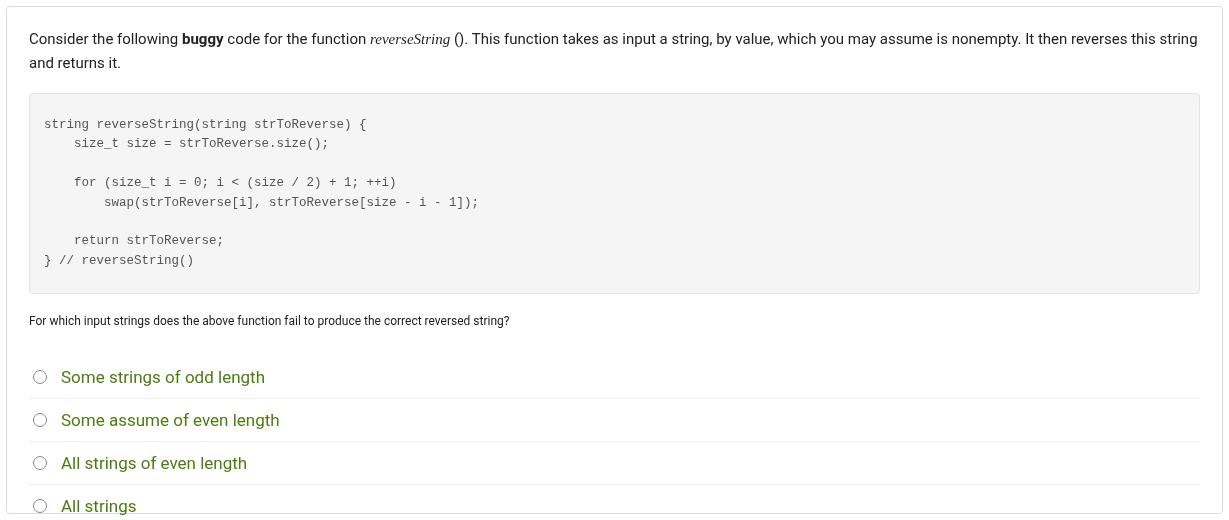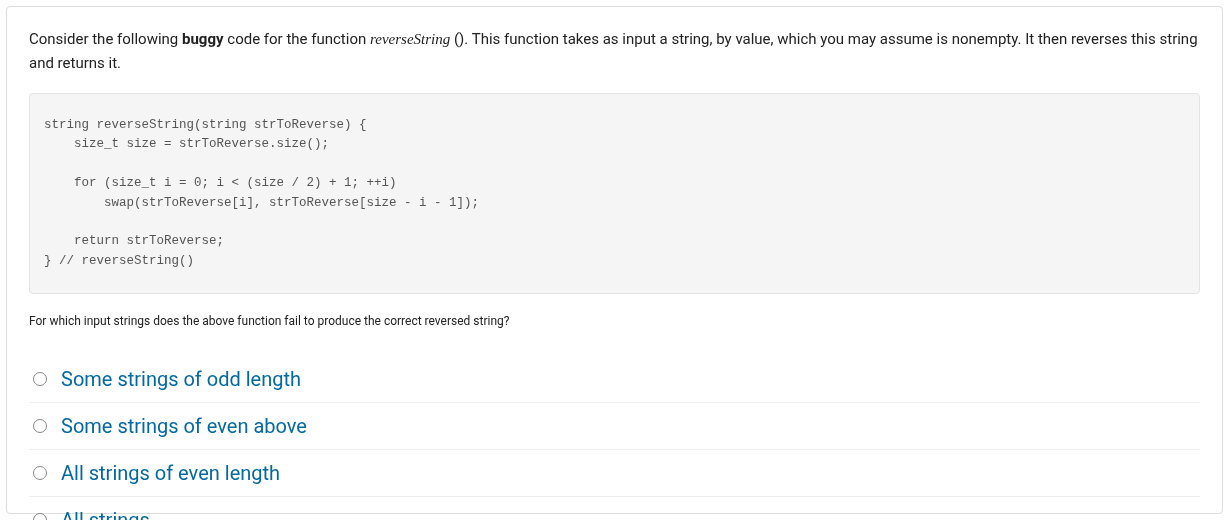--- a/index.html
+++ b/index.html
@@ -69,22 +69,22 @@
   }
   .radio.selected::after {
     content: "";
     width: 7px;
     height: 7px;
     background: #0d6efd;
     border-radius: 50%;
     display: block;
   }
   .option-label {
-    font-size: 20px;
-    color: #0369a1;
+    font-size: 17px;
+    color: #4d7c0f;
   }
 </style>
 </head>
 <body>
 
 <div class="page-border">
 
   <div class="question-stem">
     <span>Consider the following </span><b>buggy</b><span> code for the function </span><em class="fn">reverseString</em><span> ()</span><span>. This function takes as input a string, by value, which you may assume is nonempty. It then reverses this string and returns it.</span>
   </div>
@@ -100,21 +100,21 @@
 
   <div class="prompt">For which input strings does the above function fail to produce the correct reversed string?</div>
 
   <div class="options">
     <div class="option">
       <span class="radio"></span>
       <span class="option-label">Some strings of odd length</span>
     </div>
     <div class="option">
       <span class="radio"></span>
-      <span class="option-label">Some strings of even above</span>
+      <span class="option-label">Some assume of even length</span>
     </div>
     <div class="option">
       <span class="radio"></span>
       <span class="option-label">All strings of even length</span>
     </div>
     <div class="option">
       <span class="radio"></span>
       <span class="option-label">All strings</span>
     </div>
   </div>

